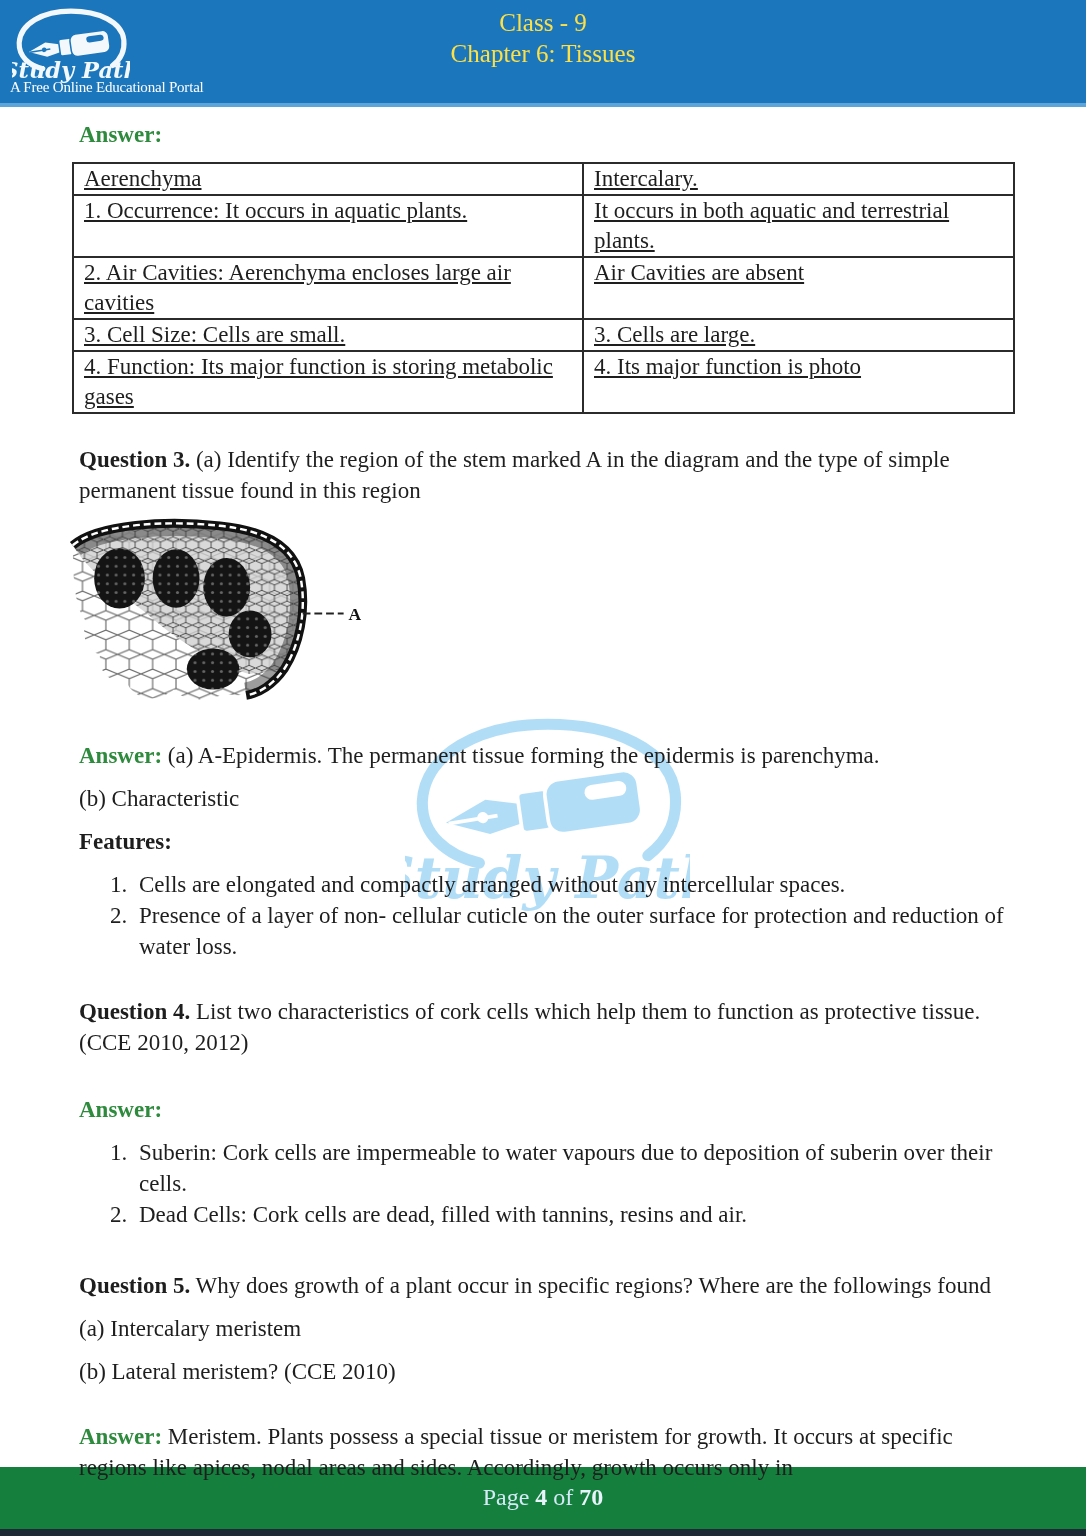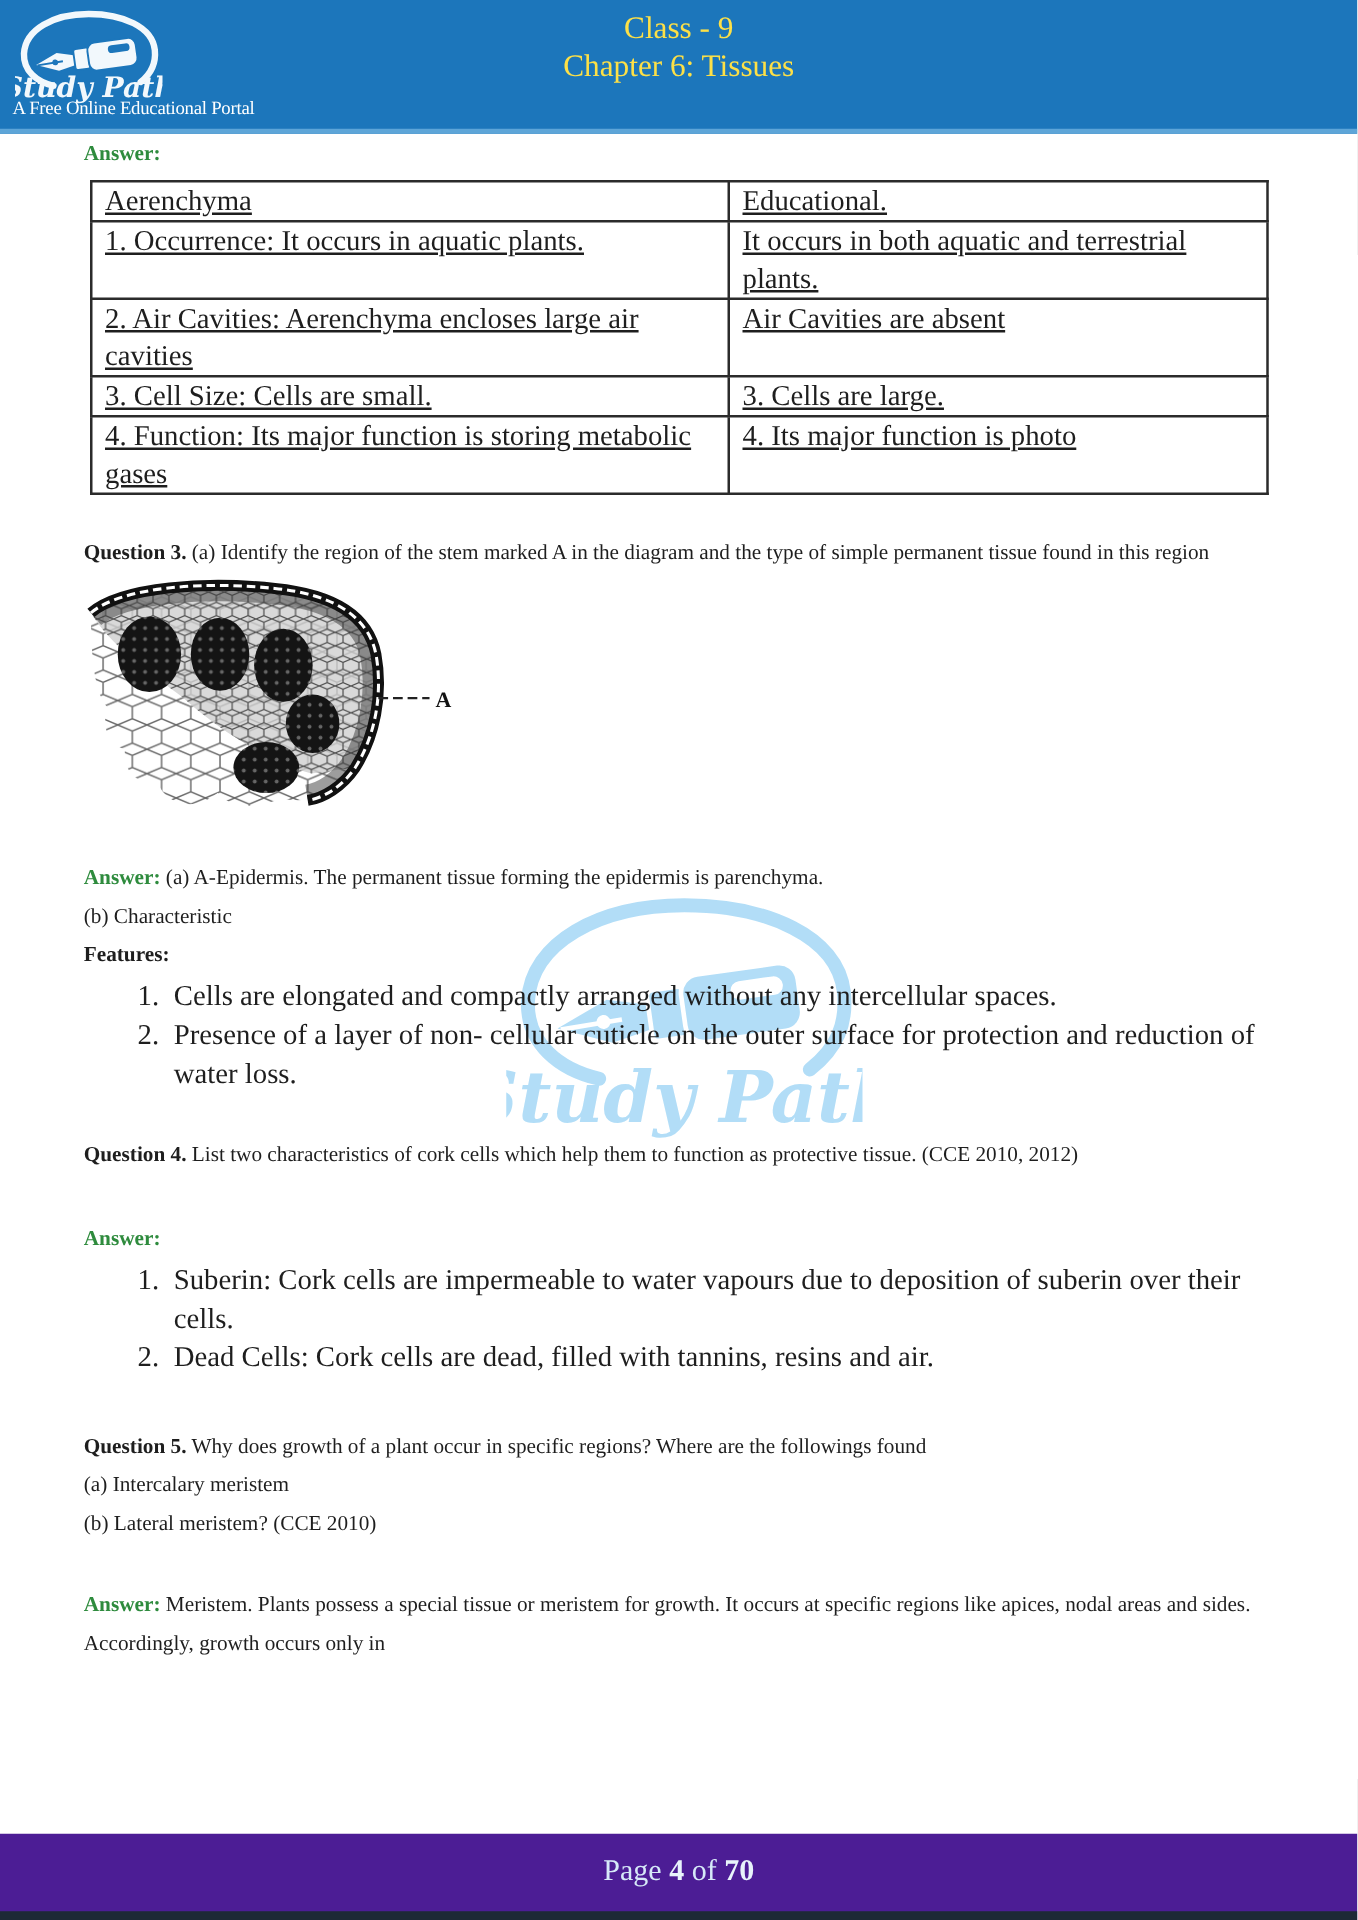--- a/index.html
+++ b/index.html
@@ -23,21 +23,21 @@
   .titles {
     position:absolute; left:0; right:0; top:7px; text-align:center;
     color:#fde047; font-size:25px; line-height:31px; font-weight:normal;
   }
 
   
   .watermark { position:absolute; left:405px; top:706px; z-index:0; opacity:0.95; }
 
   
   .content { position:absolute; top:107px; left:67px; width:950px; z-index:1; }
-  .content p { margin:0; font-size:17px; line-height:31px; }
+  .content p { margin:12px; font-size:23px; line-height:31px; }
   .green { color:#2e8b3d; font-weight:bold; }
   .qlabel { font-weight:bold; }
   .bold-label { font-weight:bold; }
   .answer-top { margin-top:2px; }
 
   table.cmp { border-collapse:collapse; table-layout:fixed; width:941px; margin:6px 0 0 5px; }
   table.cmp td {
     border:2px solid #2b2b2b; vertical-align:top;
     padding:0 10px; font-size:23px; line-height:30px;text-decoration:underline;
   }
@@ -54,21 +54,21 @@
   .features-list, .q4-list { margin:2px 0 0 0; padding-left:66px; list-style:decimal; }
   .features-list li, .q4-list li { font-size:23px; line-height:31px; padding-left:6px; }
   .q4 { margin-top:34px !important; }
   .ans4 { margin-top:36px !important; }
   .q5 { margin-top:40px !important; }
   .ans5 { margin-top:34px !important; }
 
   
   .footer {
     position:absolute; left:0; right:0; bottom:0; height:62px;
-    background:#4c1d95; border-bottom:7px solid #1d2935;
+    background:#15803d; border-bottom:7px solid #1d2935;
     color:#d6e9f8; font-size:24px; text-align:center;
   }
   .footer-inner { line-height:60px; }
   .footer b { font-weight:bold; color:#e8f3fb; }
 
   svg text.script {
     font-family:"DejaVu Serif", serif; font-style:italic; font-weight:bold;
   }
 </style>
 </head>
@@ -116,21 +116,21 @@
     <p class="green answer-top">Answer:</p>
 
     <table class="cmp">
       <colgroup>
           <col style="width:510px">
           <col style="width:431px">
         </colgroup>
       <tbody>
         <tr>
           <td>Aerenchyma</td>
-          <td>Educational.</td>
+          <td>Intercalary.</td>
         </tr>
         <tr>
           <td>1. Occurrence: It occurs in aquatic plants.</td>
           <td>It occurs in both aquatic and terrestrial plants.</td>
         </tr>
         <tr>
           <td>2. Air Cavities: Aerenchyma encloses large air cavities</td>
           <td>Air Cavities are absent</td>
         </tr>
         <tr>

